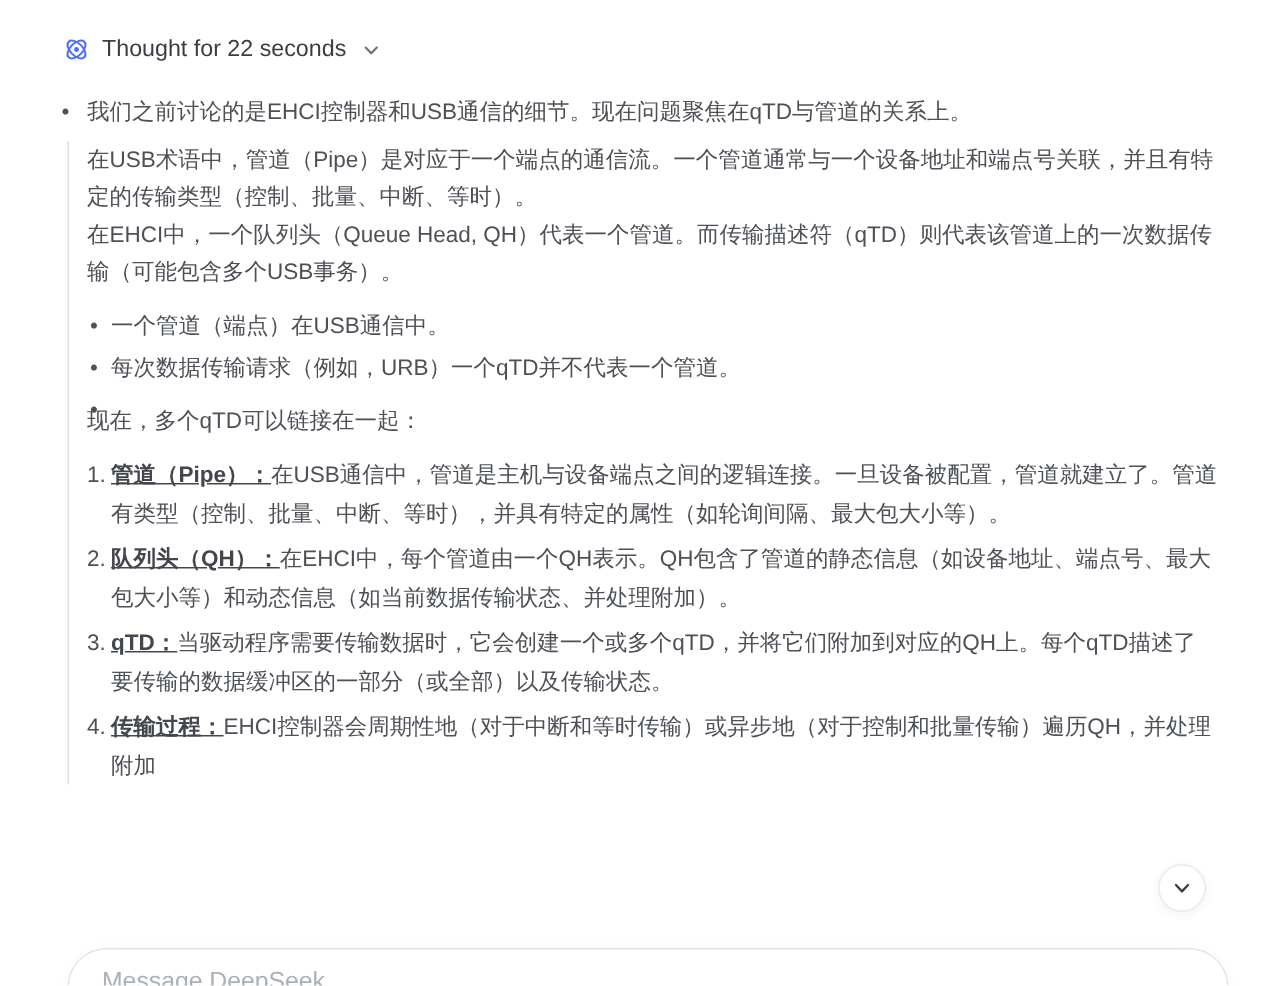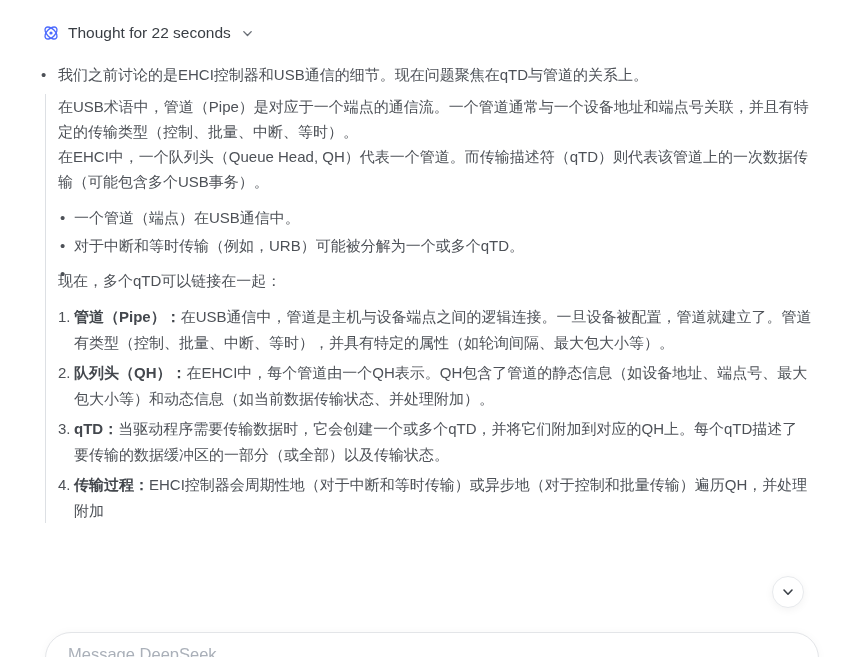--- a/index.html
+++ b/index.html
@@ -59,21 +59,21 @@
   .tblocks ul li:first-child { margin-top: 0; }
   .tblocks ul li .li-dot { position: absolute; left: 2px; top: 0; }
   .tblocks ol li {
     position: relative;
     padding-left: 16px;
     margin-top: 5px;
     line-height: 25.5px;
   }
   .tblocks ol li:first-child { margin-top: 0; }
   .tblocks ol li .li-num { position: absolute; left: 0; top: 0; }
-  .tblocks ol li .li-label { font-weight: bold; color: #43474d; }
+  .tblocks ol li .li-label { font-weight: bold; color: #43474d; text-decoration: underline; }
 
   
   .scroll-btn {
     position: absolute;
     left: 772px; top: 576px;
     width: 32px; height: 32px;
     border-radius: 50%;
     background: #ffffff;
     border: 1px solid #e8eaed;
     box-shadow: 0 2px 8px rgba(0,0,0,0.05);
@@ -131,21 +131,21 @@
   <div class="thinking">
     <div class="intro-line">
       <span class="bullet-dot">•</span>
       <span>我们之前讨论的是EHCI控制器和USB通信的细节。现在问题聚焦在qTD与管道的关系上。</span>
     </div>
     <div class="tblocks">
         <p>在USB术语中，管道（Pipe）是对应于一个端点的通信流。一个管道通常与一个设备地址和端点号关联，并且有特定的传输类型（控制、批量、中断、等时）。</p>
         <p>在EHCI中，一个队列头（Queue Head, QH）代表一个管道。而传输描述符（qTD）则代表该管道上的一次数据传输（可能包含多个USB事务）。</p>
         <ul>
           <li><span class="li-dot">•</span><span>一个管道（端点）在USB通信中。</span></li>
-          <li><span class="li-dot">•</span><span>对于中断和等时传输（例如，URB）可能被分解为一个或多个qTD。</span></li>
+          <li><span class="li-dot">•</span><span>每次数据传输请求（例如，URB）一个qTD并不代表一个管道。</span></li>
           <li><span class="li-dot">•</span></li>
         </ul>
         <p>现在，多个qTD可以链接在一起：</p>
         <ol>
           <li><span class="li-num">1.</span><span class="li-label">管道（Pipe）：</span><span>在USB通信中，管道是主机与设备端点之间的逻辑连接。一旦设备被配置，管道就建立了。管道有类型（控制、批量、中断、等时），并具有特定的属性（如轮询间隔、最大包大小等）。</span></li>
           <li><span class="li-num">2.</span><span class="li-label">队列头（QH）：</span><span>在EHCI中，每个管道由一个QH表示。QH包含了管道的静态信息（如设备地址、端点号、最大包大小等）和动态信息（如当前数据传输状态、并处理附加）。</span></li>
           <li><span class="li-num">3.</span><span class="li-label">qTD：</span><span>当驱动程序需要传输数据时，它会创建一个或多个qTD，并将它们附加到对应的QH上。每个qTD描述了要传输的数据缓冲区的一部分（或全部）以及传输状态。</span></li>
           <li><span class="li-num">4.</span><span class="li-label">传输过程：</span><span>EHCI控制器会周期性地（对于中断和等时传输）或异步地（对于控制和批量传输）遍历QH，并处理附加</span></li>
         </ol>
       </div>

